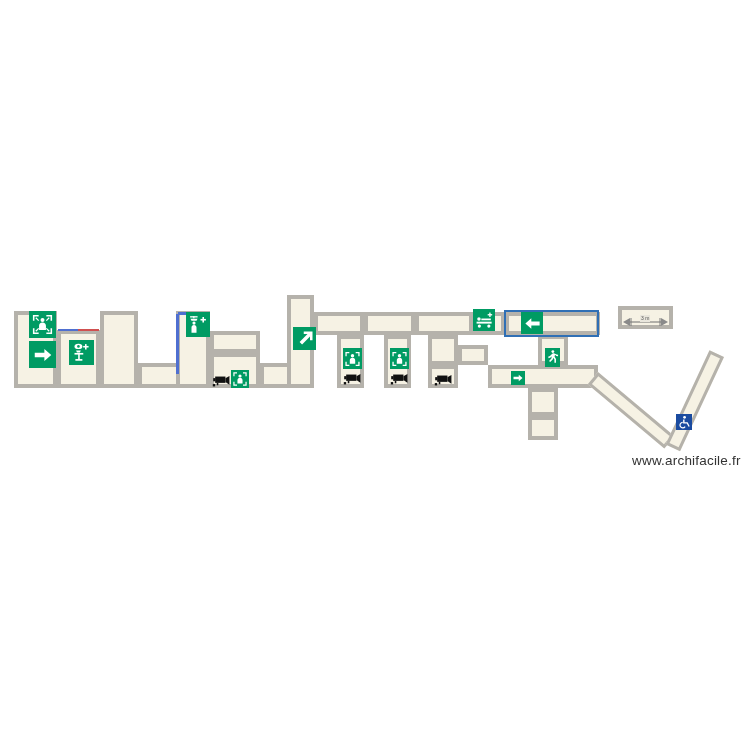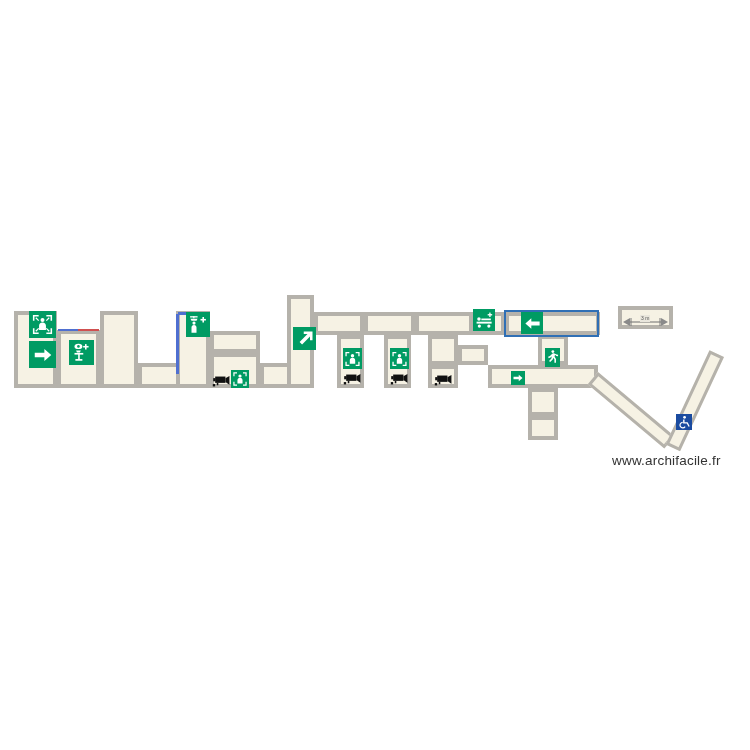--- a/index.html
+++ b/index.html
@@ -337,15 +337,15 @@
       <g fill="#111111">
         <path d="M4 3h13v8H4z"></path>
         <path d="M17 5l5-2.6v11L17 10z"></path>
         <rect x="1.5" y="5" width="3" height="4"></rect>
         <rect x="6" y="11" width="2" height="3"></rect>
         <rect x="1" y="12.5" width="3" height="3"></rect>
       </g>
     </svg>
   </div>
 
-  <div class="watermark" style="left:612px; top:453px;">www.archifacile.fr</div>
+  <div class="watermark" style="left:632px; top:453px;">www.archifacile.fr</div>
 
 </div>
 
 </body></html>

